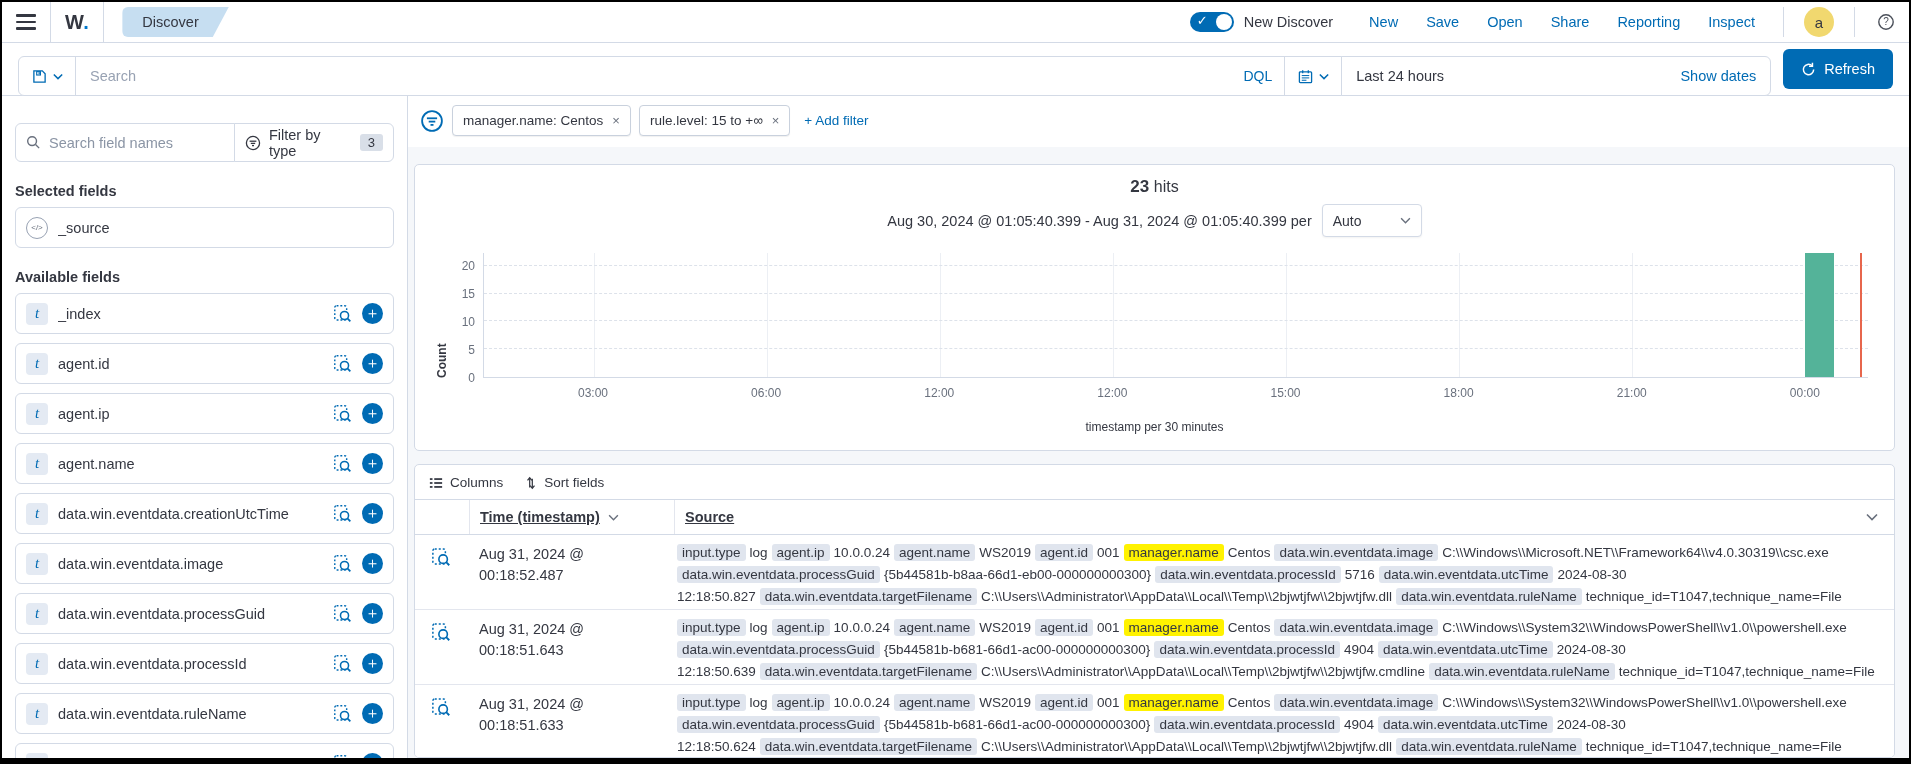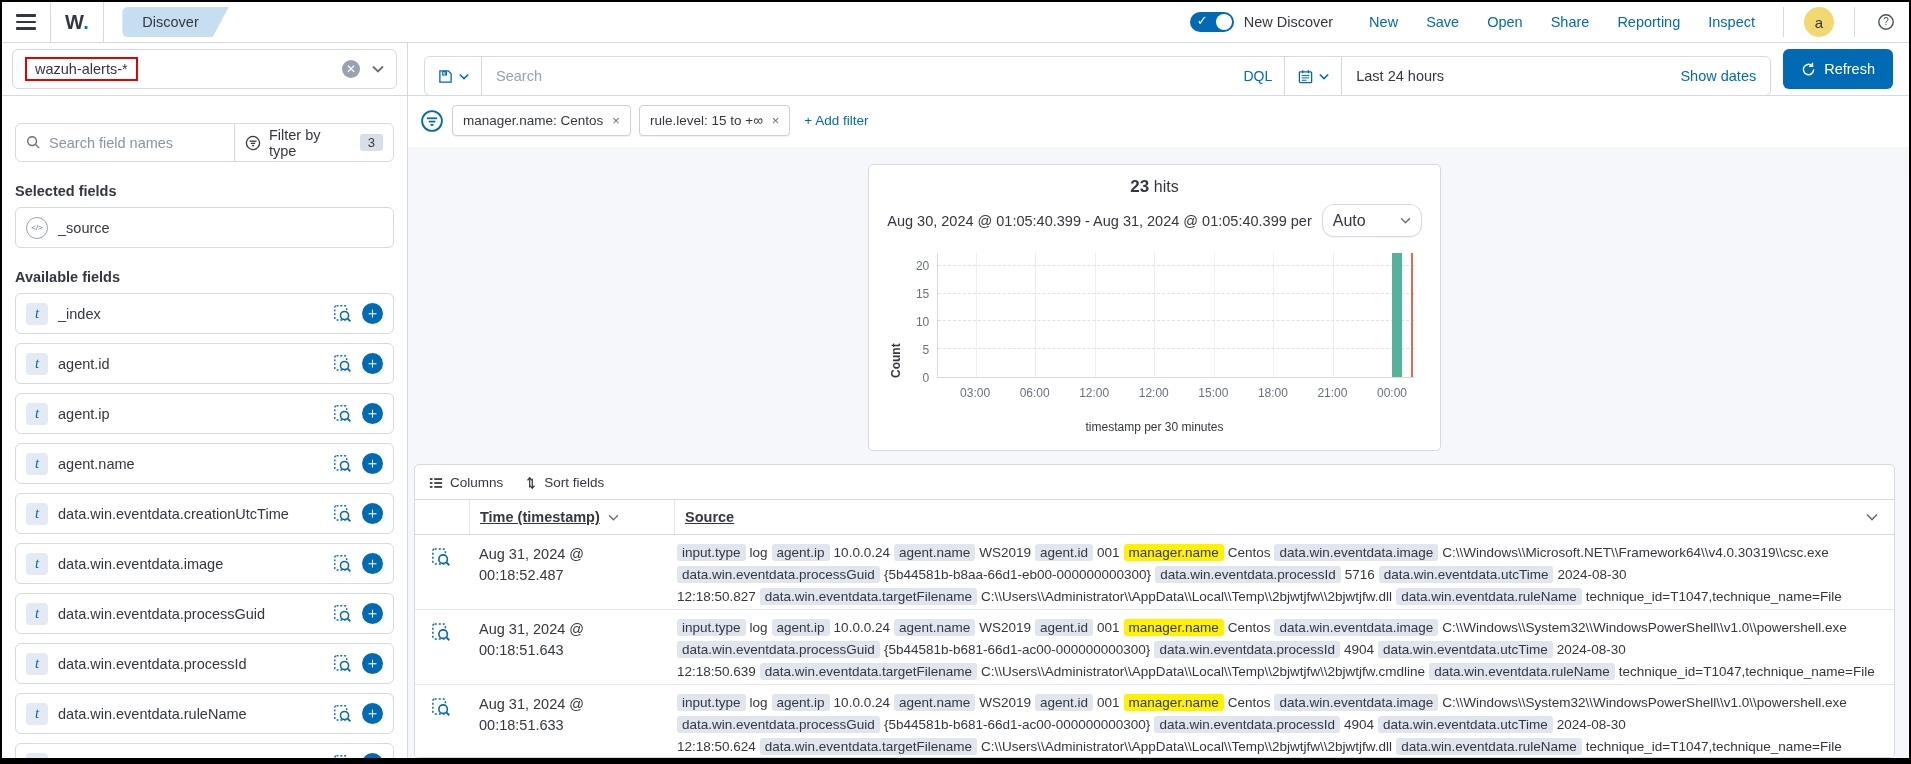--- a/index.html
+++ b/index.html
@@ -62,27 +62,27 @@
   .t-badge { width:22px; height:22px; min-width:22px; background:#e4eaf3; border-radius:4px; color:#006bb4; font-family:"Liberation Serif", serif; font-style:italic; font-size:15px; display:flex; align-items:center; justify-content:center; }
   .src-icn { width:22px; height:22px; min-width:22px; border:1px solid #98a2b3; border-radius:50%; color:#69707d; font-size:8px; display:flex; align-items:center; justify-content:center; }
   .plus-btn { width:21px; height:21px; min-width:21px; background:#006bb4; border-radius:50%; color:#fff; display:flex; align-items:center; justify-content:center; font-size:15px; cursor:pointer; }
   .docmag { display:flex; cursor:pointer; }
   
   .main { flex:1; min-width:0; background:#f5f7fa; display:flex; flex-direction:column; }
   .filter-row { background:#fff; padding:9px 16px 11px 12px; display:flex; align-items:center; gap:8px; }
   .pill { border:1px solid #c9d1dd; background:#fff; border-radius:4px; height:31px; display:flex; align-items:center; gap:9px; padding:0 10px; font-size:13.5px; box-shadow:0 1px 1px rgba(0,0,0,.06); cursor:pointer; }
   .pill .x { color:#69707d; font-size:13px; cursor:pointer; }
   .addfilter { color:#006bb4; font-size:13.5px; margin-left:6px; cursor:pointer; }
-  .panels { padding:0 14px 0 6px; flex:1; display:flex; flex-direction:column; min-height:0;align-items:center; }
+  .panels { padding:0 14px 0 6px; flex:1; display:flex; flex-direction:column; min-height:0; }
   .panel { background:#fff; border:1px solid #d3dae6; border-radius:5px; }
   .chart-panel { margin-top:17px; padding:12px 18px 16px; }
   .hits-line { text-align:center; font-size:16px; }
   .hits-line b { font-size:17px; }
   .sub-line { display:flex; justify-content:center; align-items:center; gap:10px; margin-top:7px; font-size:14.5px; }
-  .interval-select { border:1px solid #d3dae6; border-radius:12px; height:33px; width:100px; background:#fff; display:flex; align-items:center; justify-content:space-between; padding:0 10px; box-shadow:0 1px 2px rgba(0,0,0,.05); cursor:pointer; font-size:16px; }
+  .interval-select { border:1px solid #d3dae6; border-radius:4px; height:33px; width:100px; background:#fff; display:flex; align-items:center; justify-content:space-between; padding:0 10px; box-shadow:0 1px 2px rgba(0,0,0,.05); cursor:pointer; font-size:14px; }
   .chart-wrap { display:flex; margin-top:16px; padding:0 8px 0 0; }
   .ylab { writing-mode:vertical-rl; transform:rotate(180deg); font-size:12px; font-weight:bold; height:125px; display:flex; align-items:center; width:18px; }
   .yticks { position:relative; width:32px; height:125px; }
   .ytick { position:absolute; right:8px; transform:translateY(50%); font-size:12px; color:#69707d; }
   .plot-col { flex:1; min-width:0; }
   .plot { position:relative; height:125px; border-left:1px solid #d3dae6; border-bottom:1px solid #d3dae6; overflow:hidden; }
   .vgrid { position:absolute; top:0; bottom:0; width:1px; background:#eceff4; }
   .hgrid { position:absolute; left:0; right:0; border-top:1px dashed #dde2ea; }
   .hbar { position:absolute; bottom:0; }
   .tmarker { position:absolute; top:0; bottom:0; width:2px; }
@@ -137,32 +137,20 @@
       <span class="help-icn">
         <svg width="18" height="18" viewBox="0 0 18 18">
             <circle cx="9" cy="9" r="7.2" fill="none" stroke="#4a4f59" stroke-width="1.4"></circle>
             <text x="9" y="12.4" font-size="10" text-anchor="middle" fill="#4a4f59">?</text>
           </svg>
       </span>
     </div>
   </div>
 
   <div class="row2">
-    <div class="row2-left">
-      <div class="idx-ctl">
-        <span class="idx-red">wazuh-alerts-*</span>
-        <span class="sp"></span>
-        <span class="clear-circ">✕</span>
-        <span class="chev">
-          <svg width="12" height="8" viewBox="0 0 12 8">
-              <polyline points="1,1.5 6,6.5 11,1.5" fill="none" stroke="#69707d" stroke-width="1.8"></polyline>
-            </svg>
-        </span>
-      </div>
-    </div>
     <div class="row2-right">
       <div class="qgroup">
         <div class="qbox save-btn">
           <svg width="15" height="15" viewBox="0 0 16 16">
               <path d="M2 2h9l3 3v9H2z" fill="none" stroke="#006bb4" stroke-width="1.4"></path>
               <rect x="5" y="2.8" width="4" height="3.6" fill="none" stroke="#006bb4" stroke-width="1.2"></rect>
               <rect x="7" y="3.4" width="1.3" height="2.2" fill="#006bb4"></rect>
             </svg>
           <svg width="10" height="7" viewBox="0 0 12 8">
               <polyline points="1,1.5 6,6.5 11,1.5" fill="none" stroke="#006bb4" stroke-width="1.8"></polyline>

